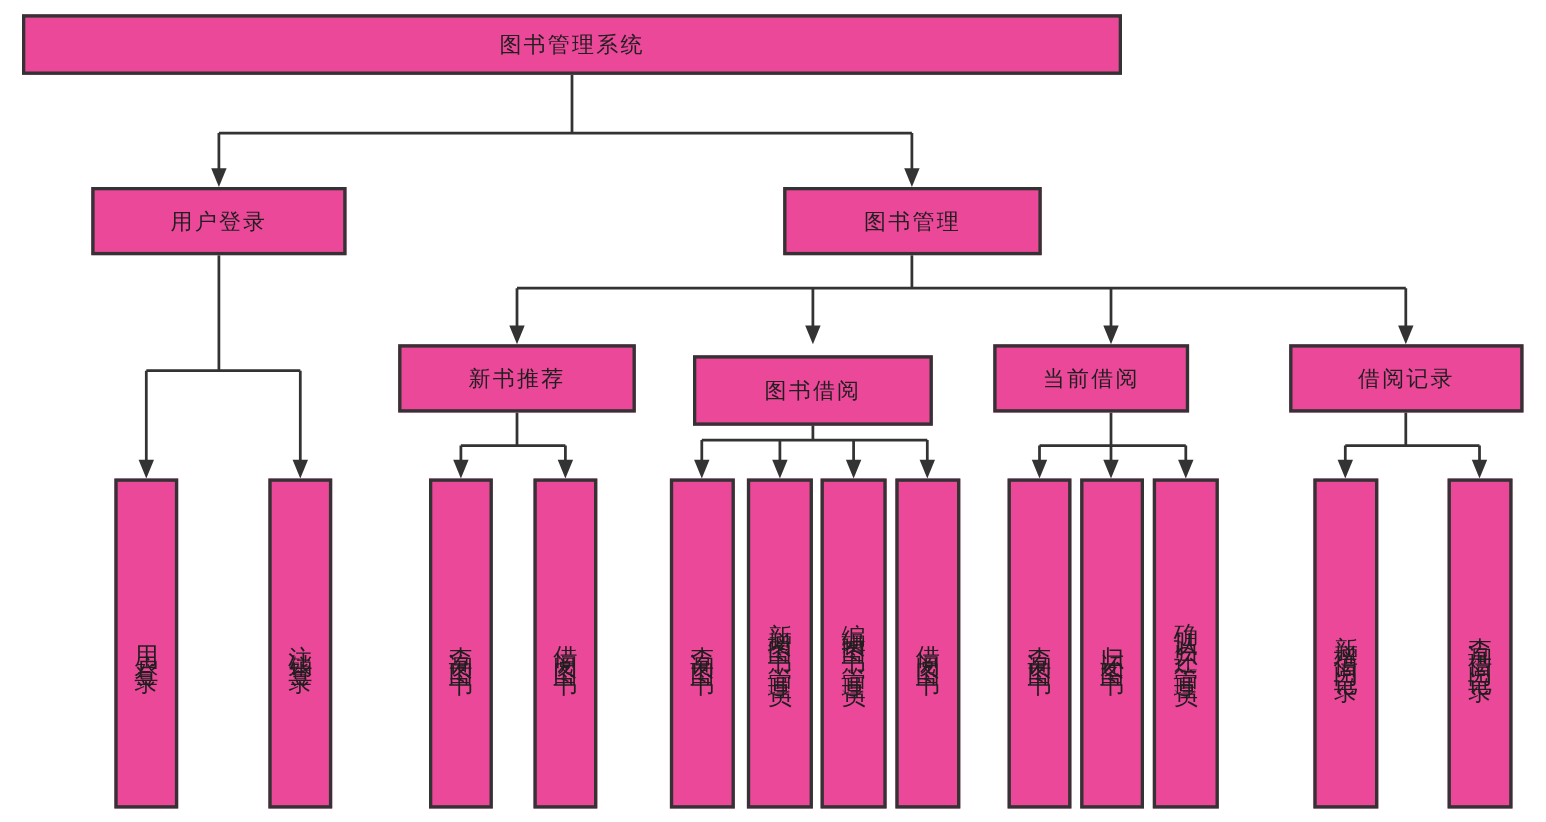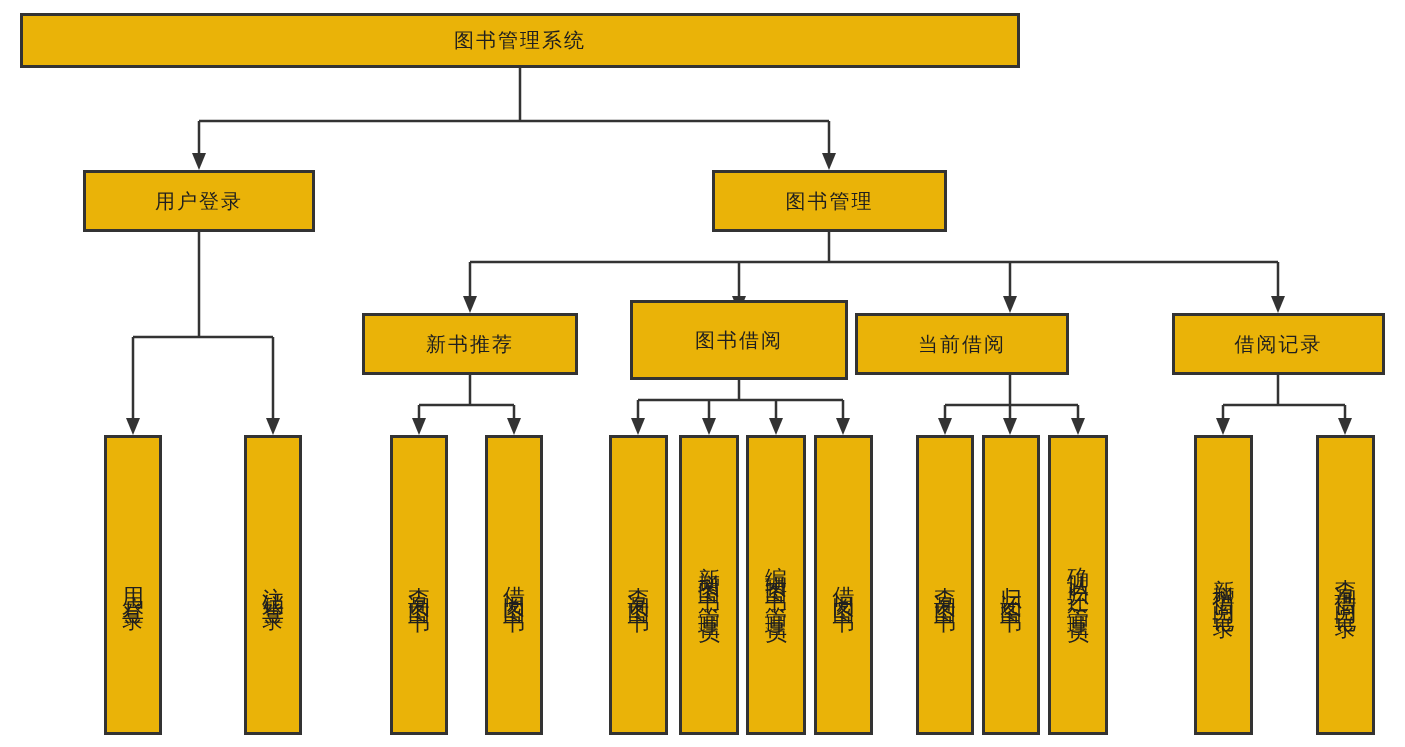--- a/index.html
+++ b/index.html
@@ -8,21 +8,21 @@
     background:var(--background,#fff);
     font-family:"Liberation Sans","DejaVu Sans",sans-serif;
     color:var(--text,#1f1f1f);
     overflow:hidden;
   }
   .connectors { position:absolute; left:0; top:0; z-index:1; }
   .connectors path { stroke:var(--line,#333); stroke-width:2.5; fill:none; }
   .connectors polygon { fill:var(--line,#333); stroke:none; }
   .node {
     position:absolute; z-index:2; box-sizing:border-box;
-    border:3px solid var(--line,#333); background:#eab308;
+    border:3px solid var(--line,#333); background:#ec4899;
     display:flex; align-items:center; justify-content:center;
     font-size:20px; letter-spacing:2px; white-space:nowrap;
   }
   .node.vert {
     writing-mode:vertical-rl;
     font-size:22px; letter-spacing:8px; line-height:1;
     white-space:normal;
   }
   .watermark {
     position:absolute; top:714px; right:13px; z-index:5;
@@ -77,22 +77,22 @@
       <polygon points="1338,418 1352,418 1345,435"></polygon>
     </g>
   </svg>
 
   <div class="node" style="left:20px;top:13px;width:1000px;height:55px">图书管理系统</div>
 
   <div class="node" style="left:83px;top:170px;width:232px;height:62px">用户登录</div>
   <div class="node" style="left:362px;top:313px;width:216px;height:62px">新书推荐</div>
 
   <div class="node" style="left:712px;top:170px;width:235px;height:62px">图书管理</div>
-  <div class="node" style="left:630px;top:300px;width:218px;height:80px">图书借阅</div>
-  <div class="node" style="left:855px;top:313px;width:214px;height:62px">当前借阅</div>
+  <div class="node" style="left:630px;top:323px;width:218px;height:64px">图书借阅</div>
+  <div class="node" style="left:903px;top:313px;width:178px;height:62px">当前借阅</div>
   <div class="node" style="left:1172px;top:313px;width:213px;height:62px">借阅记录</div>
 
   <div class="node vert" style="left:104px;top:435px;width:58px;height:300px">用户登录</div>
   <div class="node vert" style="left:244px;top:435px;width:58px;height:300px">注销登录</div>
 
   <div class="node vert" style="left:390px;top:435px;width:58px;height:300px">查询图书</div>
   <div class="node vert" style="left:485px;top:435px;width:58px;height:300px">借阅图书</div>
 
   <div class="node vert" style="left:609px;top:435px;width:59px;height:300px">查询图书</div>
   <div class="node vert" style="left:679px;top:435px;width:60px;height:300px">新增图书（管理员）</div>

